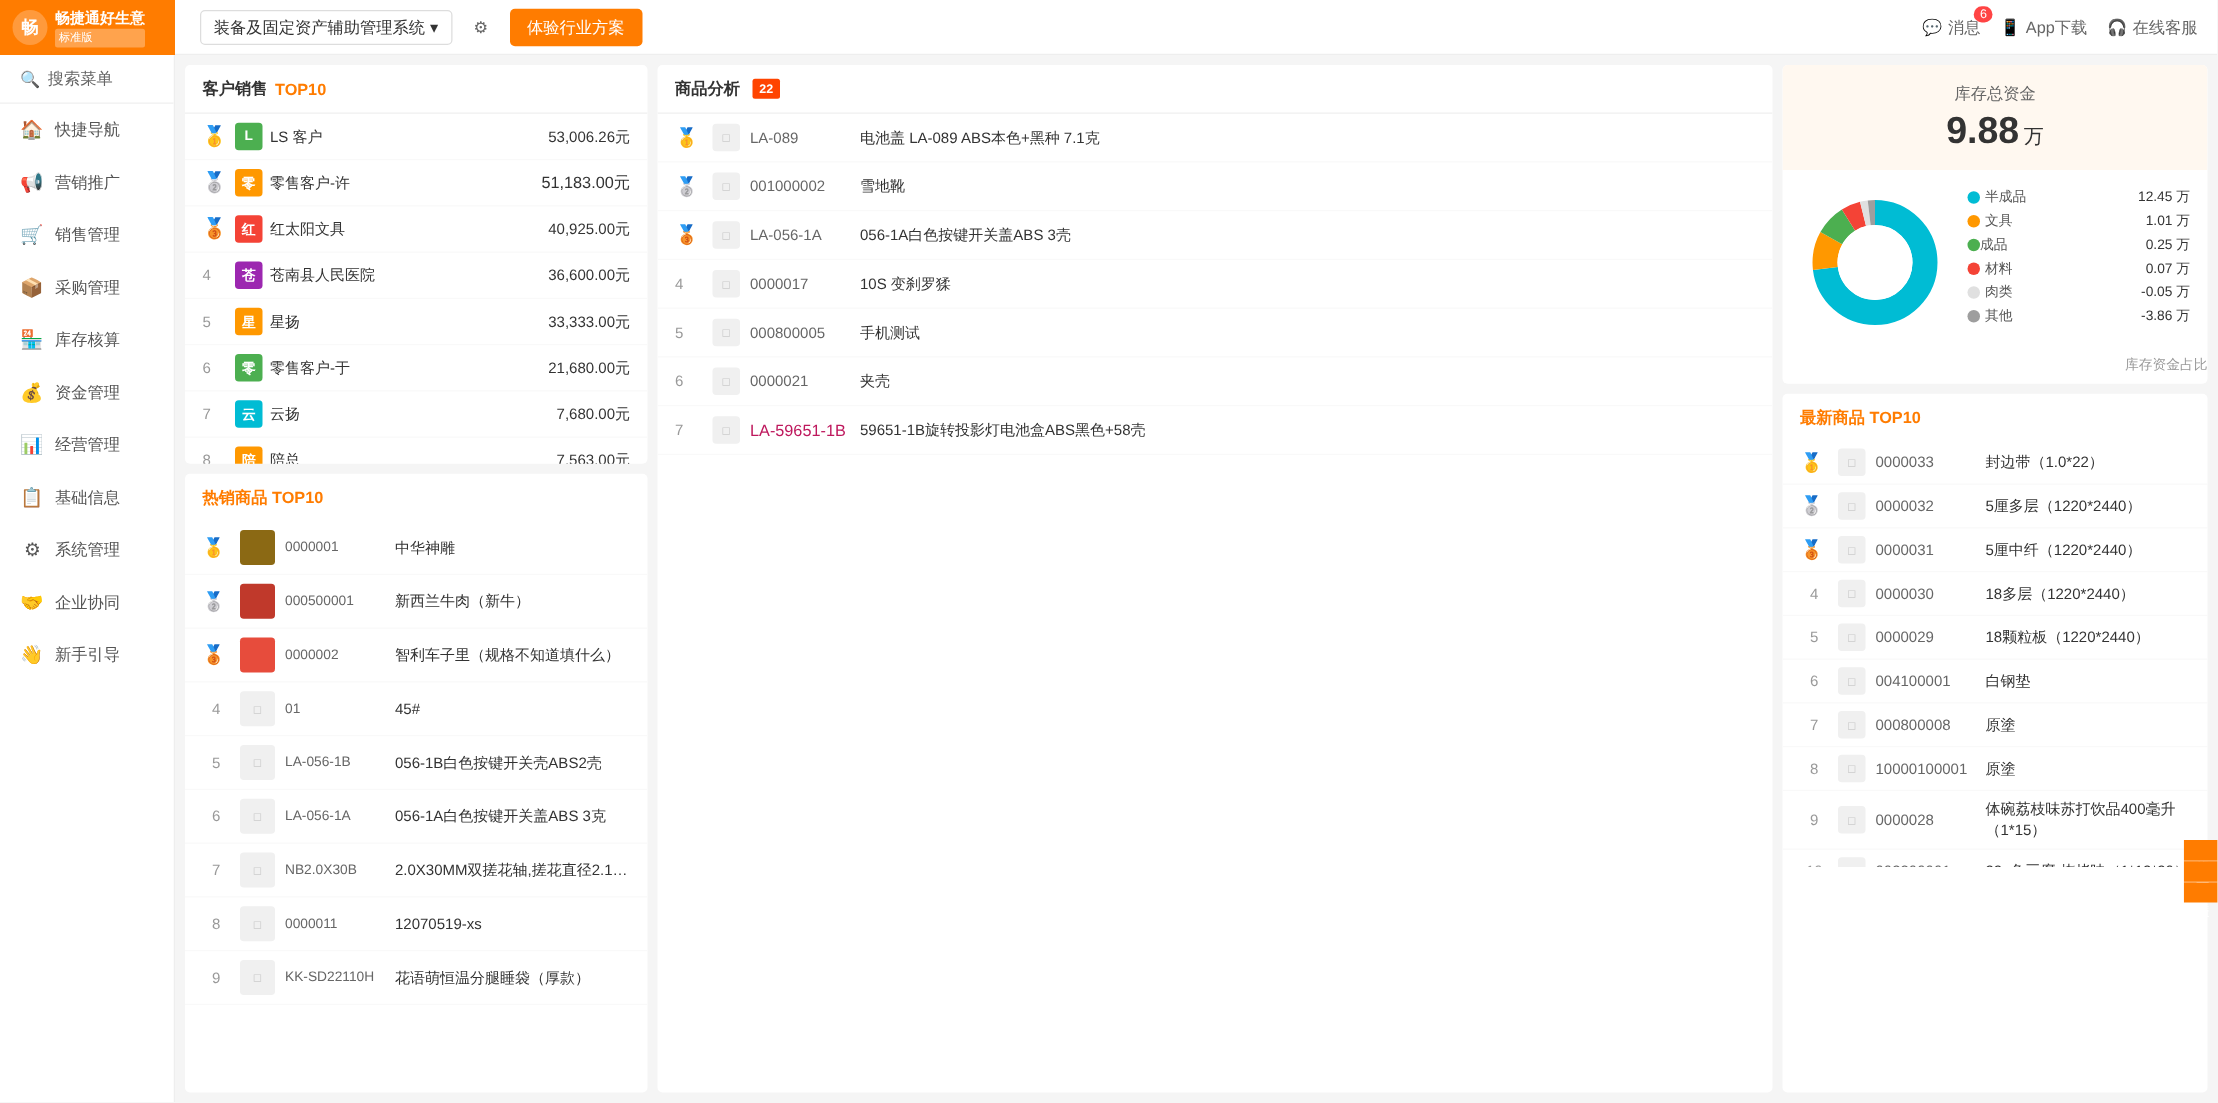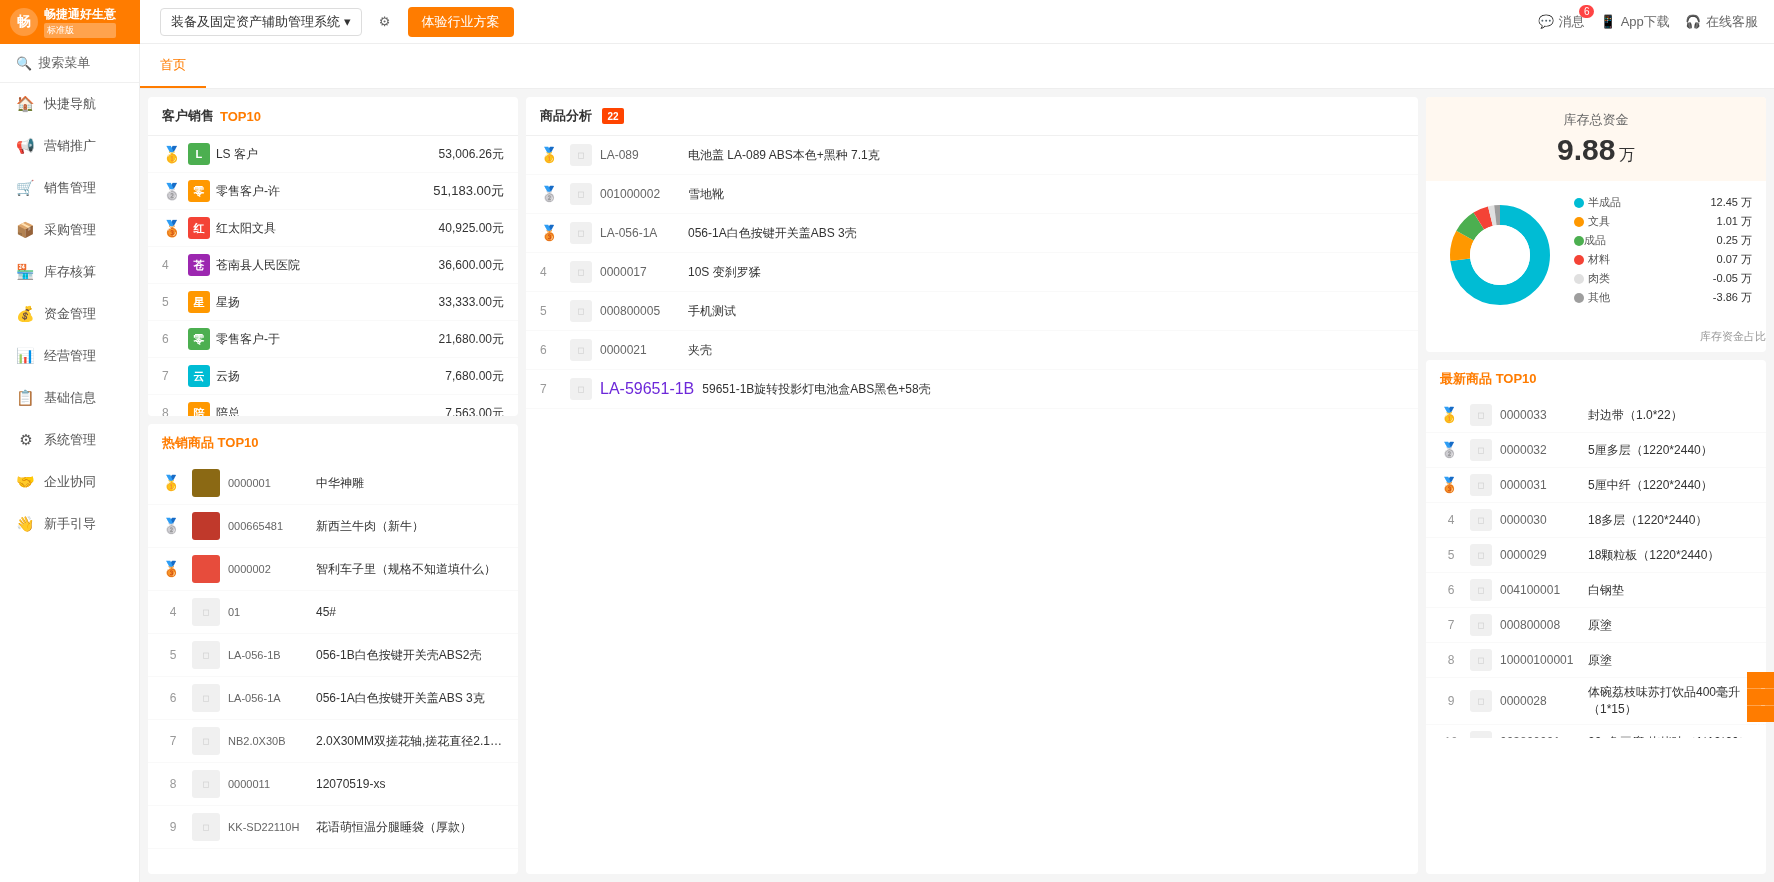--- a/index.html
+++ b/index.html
@@ -164,23 +164,20 @@
       <span class="sidebar-icon">🤝</span>
       <span class="sidebar-label">企业协同</span>
     </div>
     <div class="sidebar-item">
       <span class="sidebar-icon">👋</span>
       <span class="sidebar-label">新手引导</span>
     </div>
   </div>
 
   <div class="content">
-    <div class="tab-bar">
-      <div class="tab-item active">首页</div>
-    </div>
 
     <div class="page-content">
 
       <div class="left-panel">
 
         <div class="panel">
           <div class="ranking-header">
             <span style="color:#333;">客户销售</span>
             <span style="color:#ff7c00;">TOP10</span>
           </div>
@@ -243,21 +240,21 @@
           <div id="hotProductsList">
               <div class="product-item">
     <span style="font-size:15px;width:22px;">🥇</span>
     <div style="width:28px;height:28px;background:#8B6914;border-radius:3px;flex-shrink:0;"></div>
     <span style="color:#666;font-size:11px;min-width:80px;">0000001</span>
     <span style="flex:1;color:#333;font-size:12px;overflow:hidden;text-overflow:ellipsis;white-space:nowrap;">中华神雕</span>
   </div>
               <div class="product-item">
     <span style="font-size:15px;width:22px;">🥈</span>
     <div style="width:28px;height:28px;background:#c0392b;border-radius:3px;flex-shrink:0;"></div>
-    <span style="color:#666;font-size:11px;min-width:80px;">000665481</span>
+    <span style="color:#666;font-size:11px;min-width:80px;">000500001</span>
     <span style="flex:1;color:#333;font-size:12px;overflow:hidden;text-overflow:ellipsis;white-space:nowrap;">新西兰牛肉（新牛）</span>
   </div>
               <div class="product-item">
     <span style="font-size:15px;width:22px;">🥉</span>
     <div style="width:28px;height:28px;background:#e74c3c;border-radius:3px;flex-shrink:0;"></div>
     <span style="color:#666;font-size:11px;min-width:80px;">0000002</span>
     <span style="flex:1;color:#333;font-size:12px;overflow:hidden;text-overflow:ellipsis;white-space:nowrap;">智利车子里（规格不知道填什么）</span>
   </div>
               <div class="product-item">
     <span style="width:22px;font-size:12px;color:#999;text-align:center;">4</span>
@@ -365,21 +362,21 @@
                   <span style="font-size:9px;color:#ccc;">◻</span>
                 </div>
     <span style="color:#666;font-size:12px;min-width:80px;">0000021</span>
     <span style="flex:1;color:#333;font-size:12px;">夹壳</span>
   </div>
               <div style="display: flex; align-items: center; padding: 8px 14px; border-bottom: 1px solid rgb(249, 249, 249); gap: 8px;">
     <span style="width:22px;font-size:12px;color:#999;">7</span>
     <div style="width:22px;height:22px;background:#f0f0f0;border-radius:3px;flex-shrink:0;display:flex;align-items:center;justify-content:center;">
                   <span style="font-size:9px;color:#ccc;">◻</span>
                 </div>
-    <span style="color:#6d28d9;font-size:16px;min-width:80px;">LA-59651-1B</span>
+    <span style="color:#be185d;font-size:13px;min-width:80px;">LA-59651-1B</span>
     <span style="flex:1;color:#333;font-size:12px;">59651-1B旋转投影灯电池盒ABS黑色+58壳</span>
   </div>
             </div>
         </div>
       </div>
 
       <div class="right-panel">
 
         <div class="panel">
           <div class="inventory-total">

